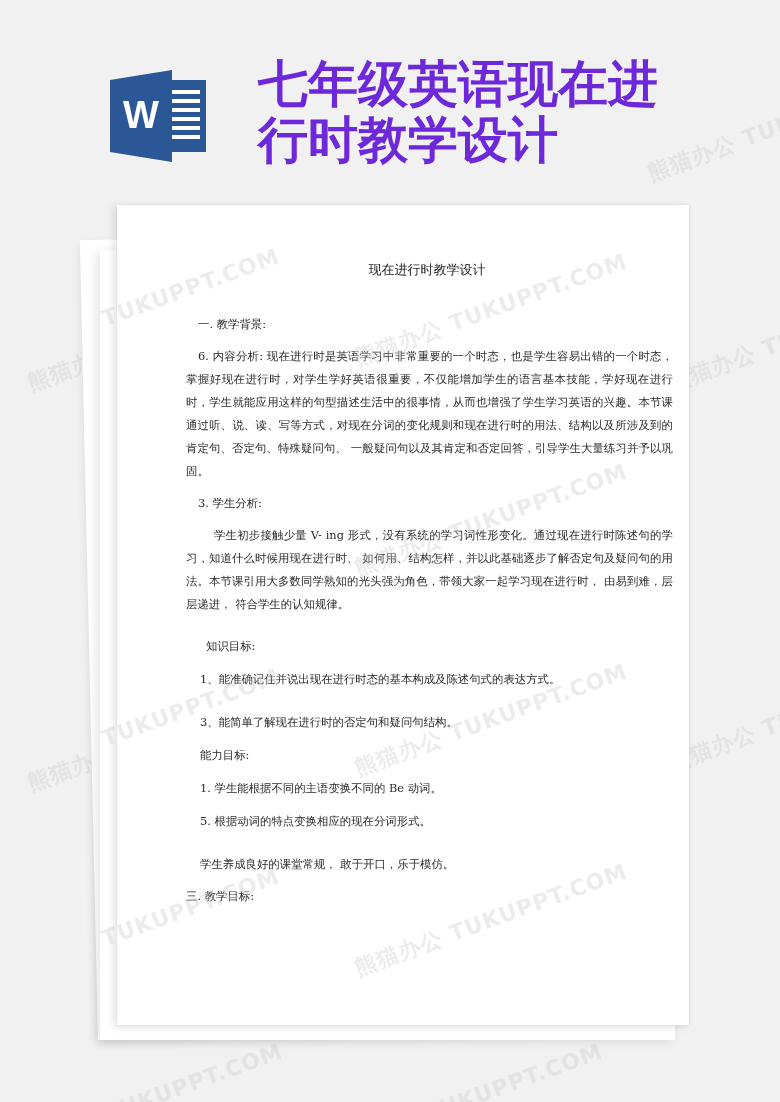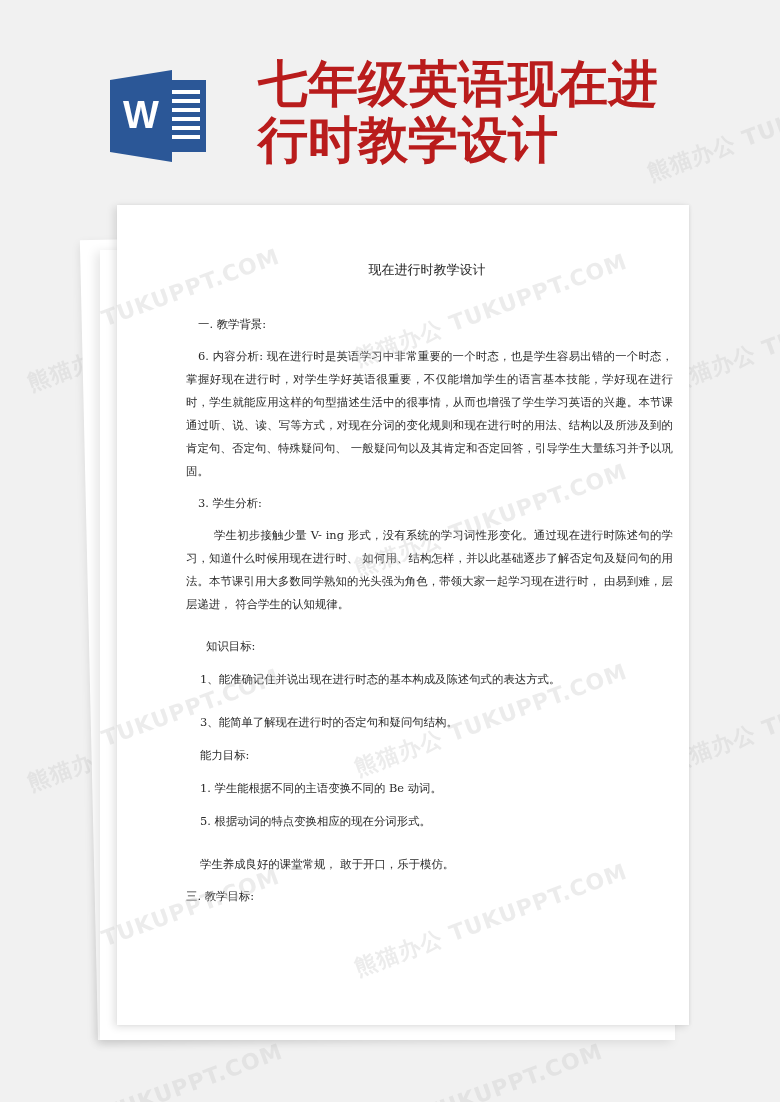--- a/index.html
+++ b/index.html
@@ -21,21 +21,21 @@
       left: 108px;
       top: 70px;
       width: 100px;
       height: 92px;
     }
     .hero-title {
       position: absolute;
       left: 258px;
       top: 56px;
       width: 430px;
-      color: #b91c1c;
+      color: #6d28d9;
       font-family: "DejaVu Serif", "Liberation Serif", serif;
       font-weight: bold;
       font-size: 50px;
       line-height: 56px;
       letter-spacing: 0px;
     }
     .hero-title span { display: block; white-space: nowrap; }
 
     
     .page-back {

